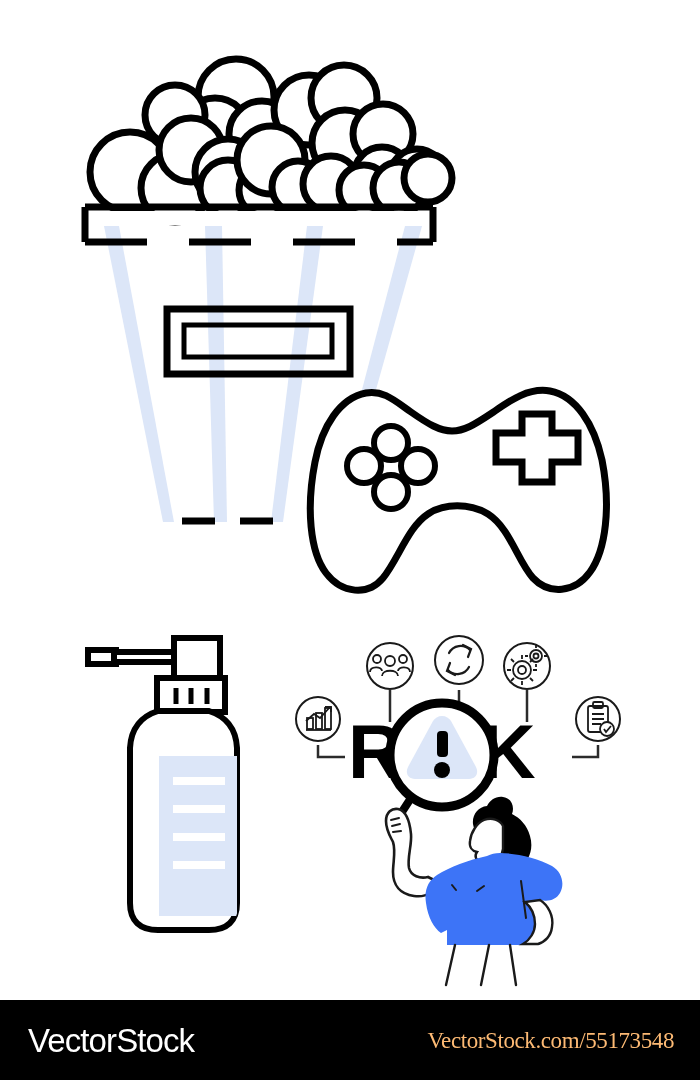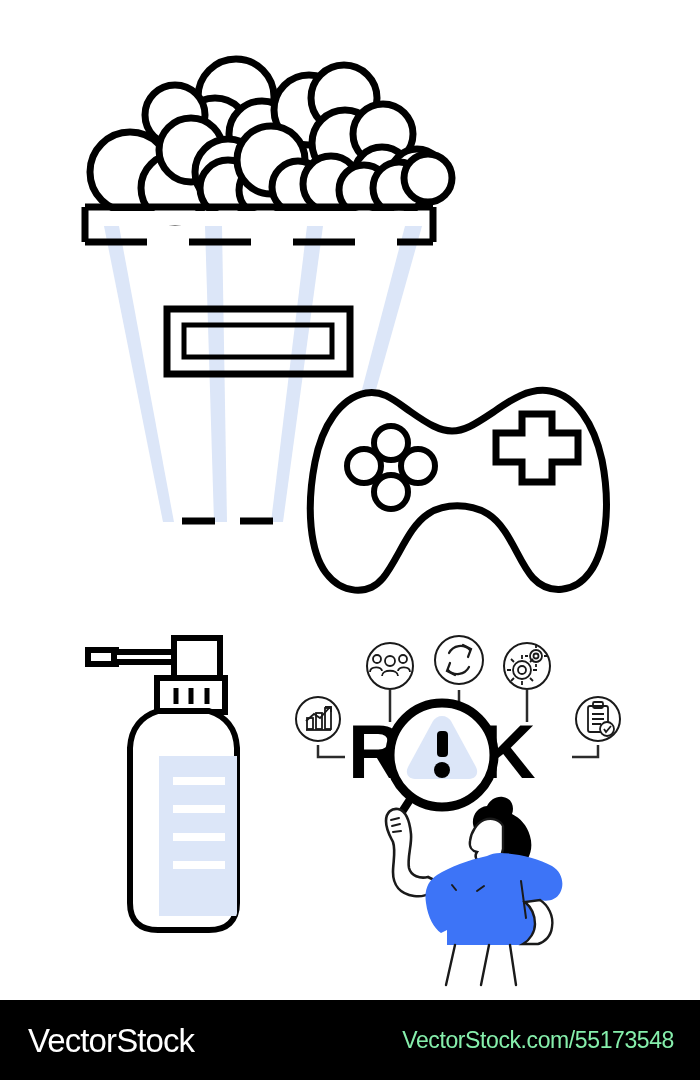--- a/index.html
+++ b/index.html
@@ -48,22 +48,22 @@
   #brand-wordmark {
     color: #ffffff;
     font-family: "Liberation Sans", sans-serif;
     font-size: 33px;
     font-weight: 400;
     letter-spacing: -0.9px;
     line-height: 1;
     white-space: nowrap;
   }
   #asset-url {
-    color: #86efac;
-    font-family: Liberation Sans, sans-serif;
+    color: #fdba74;
+    font-family: Liberation Serif, serif;
     font-size: 23px;
     font-weight: 400;
     letter-spacing: -0.4px;
     line-height: 1;
     white-space: nowrap;
   }
 </style>
 </head>
 <body>
 

